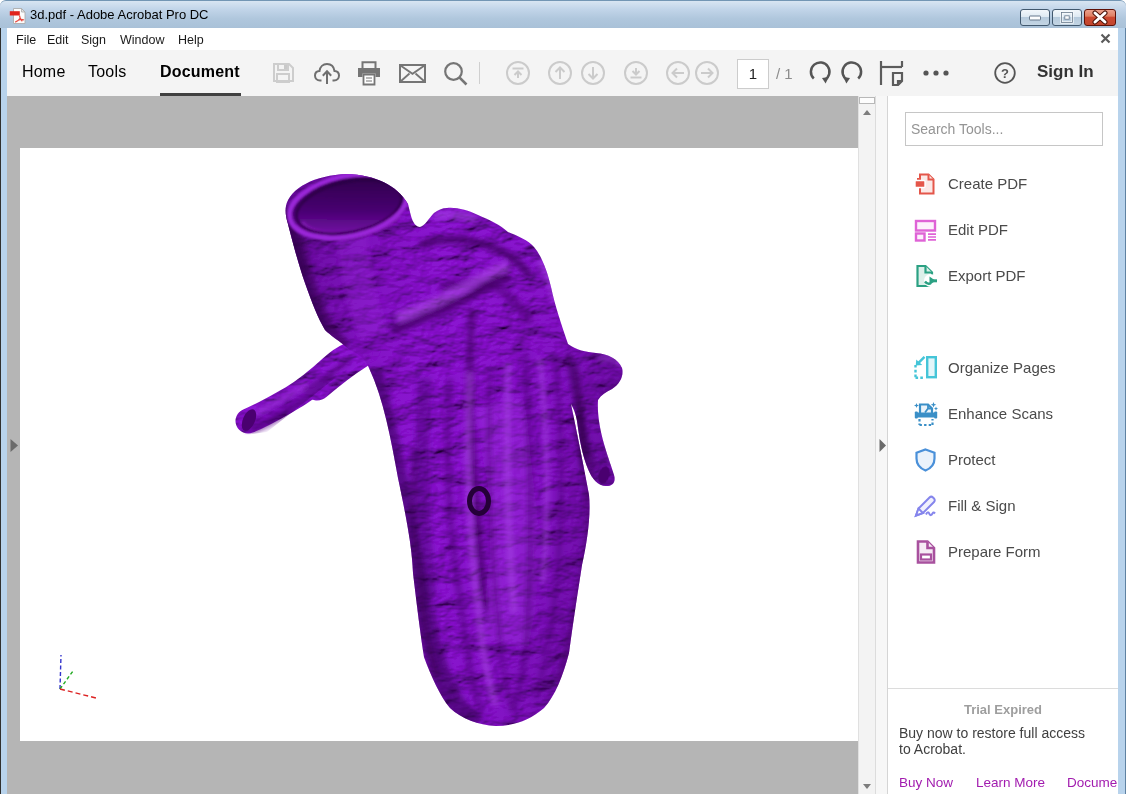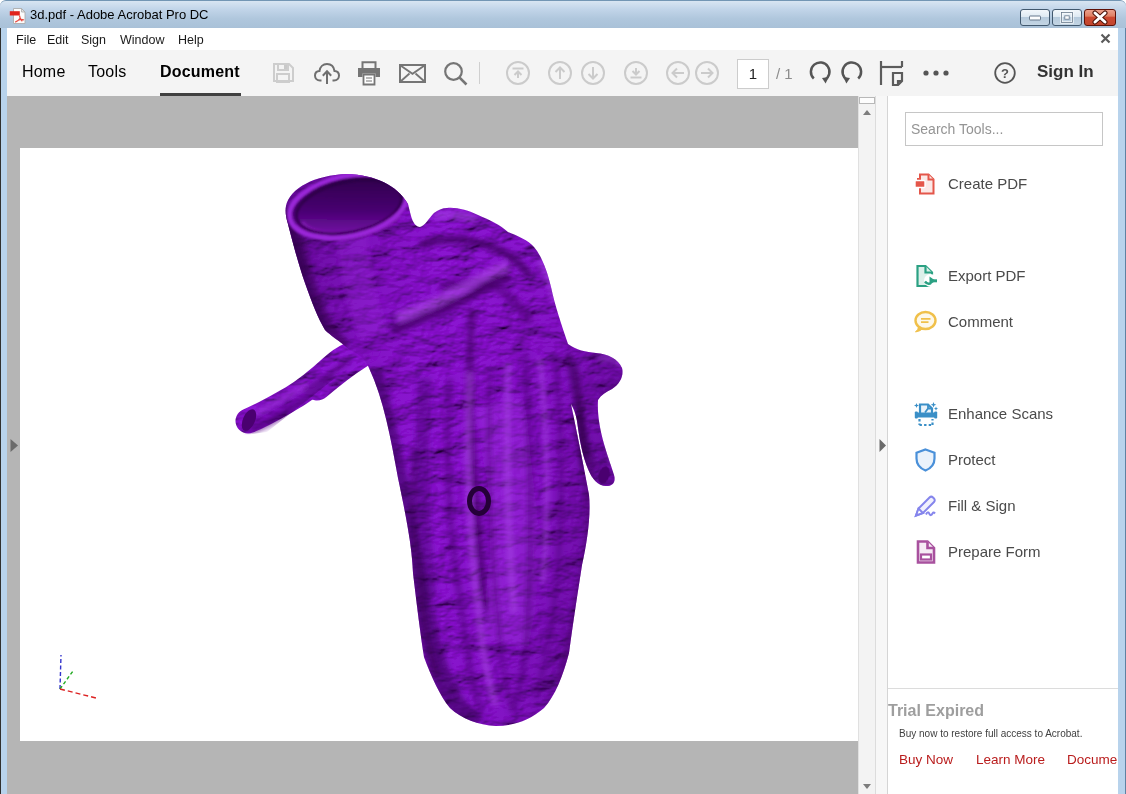--- a/index.html
+++ b/index.html
@@ -51,23 +51,23 @@
 #righttoggle { left:3px; top:343px; }
 
 
 #panel { left:888px; top:96px; width:230px; height:698px; background:#fff; }
 #searchbox { left:17px; top:16px; width:198px; height:34px; border:1px solid #c6c6c6; background:#fff;
   font-size:14px; color:#949494; line-height:32px; padding-left:5px; }
 .tool { position:absolute; left:26px; width:200px; height:24px; }
 .tool svg { position:absolute; left:0; top:0; }
 .tool span { position:absolute; left:34px; top:3px; font-size:15px; color:#4a4a4a; white-space:nowrap; }
 #divider { left:0px; top:592px; width:230px; height:1px; background:#dcdcdc; }
-#trialtitle { left:0; top:606px; width:230px; text-align:left; font-size:16px; font-weight:bold; color:#9e9e9e; }
-#trialbody { left:11px; top:630px; width:200px; font-size:10px; color:#3f3f3f; line-height:15.5px; }
-.bluelink { position:absolute; top:656px; font-size:13.5px; color:#b91c1c; }
+#trialtitle { left:0; top:606px; width:230px; text-align:center; font-size:13px; font-weight:bold; color:#9e9e9e; }
+#trialbody { left:11px; top:630px; width:200px; font-size:14px; color:#3f3f3f; line-height:15.5px; }
+.bluelink { position:absolute; top:679px; font-size:13.5px; color:#a21caf; }
 </style>
 </head>
 <body>
 <div id="win">
   <div class="abs" id="titlebar"></div>
   <svg class="abs" style="left:9px;top:7px" width="18" height="18" viewBox="0 0 18 18">
     <path d="M4.5 1.5 h8 l3.5 3.5 v11.5 h-11.5 z" fill="#fbfbfb" stroke="#ababab" stroke-width="0.9"></path>
     <path d="M12.5 1.5 v3.5 h3.5 z" fill="#e2e2e2" stroke="#ababab" stroke-width="0.8"></path>
     <rect x="0.8" y="4.2" width="10" height="4.3" fill="#e0231c"></rect>
     <path d="M10.5 8.5 C10.7 11 11.6 13 13.3 14.3 M10.9 11.5 C9.8 13.2 8 14.6 6.2 15.2 M9.8 12.8 C11.4 12.2 13.6 12.3 15 13" fill="none" stroke="#e8493f" stroke-width="1.3"></path>
@@ -321,38 +321,47 @@
 
     <div class="tool" style="top:76px">
       <svg width="24" height="24" viewBox="0 0 24 24">
         <path d="M6 2.5 h8.5 l5 5 V21.5 H6 z" fill="#fbe9e7" stroke="#e4564a" stroke-width="2"></path>
         <path d="M14.5 2.5 v5 h5" fill="#fbe9e7" stroke="#e4564a" stroke-width="2"></path>
         <rect x="3" y="6" width="4" height="4" fill="#e4564a"></rect>
         <rect x="1" y="8.5" width="10" height="7" rx="1" fill="#e4564a" stroke="#fff" stroke-width="1.4"></rect>
       </svg>
       <span>Create PDF</span>
     </div>
+    <div class="tool" style="top:122px">
+      <svg width="24" height="24" viewBox="0 0 24 24">
+        <rect x="2" y="3" width="19" height="9.5" fill="#fdf0fc" stroke="#df63d6" stroke-width="2.4"></rect>
+        <rect x="2" y="15.5" width="8.5" height="7" fill="#fdf0fc" stroke="#df63d6" stroke-width="2.4"></rect>
+        <path d="M14 16.2 h8 M14 19 h8 M14 21.8 h8" stroke="#df63d6" stroke-width="1.7"></path>
+      </svg>
+      <span>Edit PDF</span>
+    </div>
     <div class="tool" style="top:168px">
       <svg width="24" height="24" viewBox="0 0 24 24">
         <path d="M3.5 2 h8 l6.5 6.5 V13 l-4 3.5 1 5.5 H3.5 z" fill="#ddf0ea" stroke="#2ba183" stroke-width="2.2"></path>
         <path d="M11.5 2 v6.5 h6.5" fill="#ddf0ea" stroke="#2ba183" stroke-width="2.2"></path>
         <circle cx="16.5" cy="16.5" r="6.5" fill="#fff"></circle>
         <path d="M11 17.5 q2.5 3.5 6 1.5" fill="none" stroke="#2ba183" stroke-width="2.4"></path>
         <path d="M15.5 12.5 L21.5 16.8 L15.5 21 z" fill="#2ba183"></path>
         <path d="M18 16.8 h5" stroke="#2ba183" stroke-width="3"></path>
       </svg>
       <span>Export PDF</span>
     </div>
-    <div class="tool" style="top:214px">
-      <svg width="24" height="24" viewBox="0 0 24 24">
-        <ellipse cx="11.5" cy="10.5" rx="10" ry="8.5" fill="#fdf8ea" stroke="#f0c04a" stroke-width="2.4"></ellipse>
-        <path d="M5 16 q-1 4 -3.5 6 q5 -1 7.5 -3.5" fill="#f0c04a" stroke="#f0c04a" stroke-width="1"></path>
-        <path d="M7 8.8 h9.5 M7 12.2 h7.5" stroke="#f0c04a" stroke-width="1.8"></path>
-      </svg>
-      <span>Comment</span>
+    <div class="tool" style="top:260px">
+      <svg width="24" height="24" viewBox="0 0 24 24">
+        <rect x="13.2" y="1.2" width="8.6" height="20" fill="#e3f6fa" stroke="#45c5d8" stroke-width="2.4"></rect>
+        <path d="M1.5 9 V22 M1.5 21.8 H11" stroke="#45c5d8" stroke-width="2.4" stroke-dasharray="2.6 2.2" fill="none"></path>
+        <path d="M10.5 0.8 L4.5 6.8" stroke="#45c5d8" stroke-width="2.4"></path>
+        <path d="M1.8 9.5 L2.2 3.4 L8.3 9.1 z" fill="#45c5d8"></path>
+      </svg>
+      <span>Organize Pages</span>
     </div>
     <div class="tool" style="top:352px">
       <svg width="24" height="24" viewBox="0 0 24 24">
         <path d="M11.5 1.5 L20.5 4.8 V10.5 C20.5 16 17 20.3 11.5 22.5 C6 20.3 2.5 16 2.5 10.5 V4.8 Z" fill="#eaf2fb" stroke="#4a90d9" stroke-width="2.2"></path>
       </svg>
       <span>Protect</span>
     </div>
     <div class="tool" style="top:306px">
       <svg width="24" height="24" viewBox="0 0 24 24">
         <path d="M6 11 V2.5 h8 l4 4 V11" fill="#eaf3fa" stroke="#3a8fc7" stroke-width="2.2"></path>

